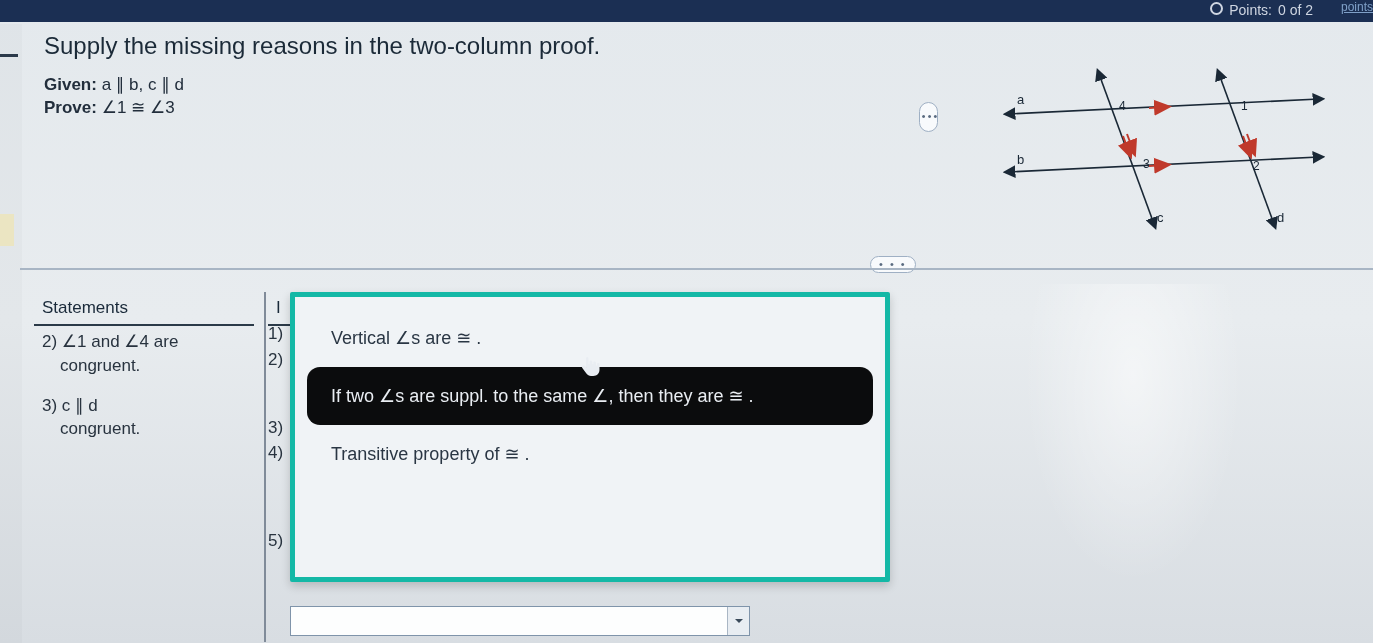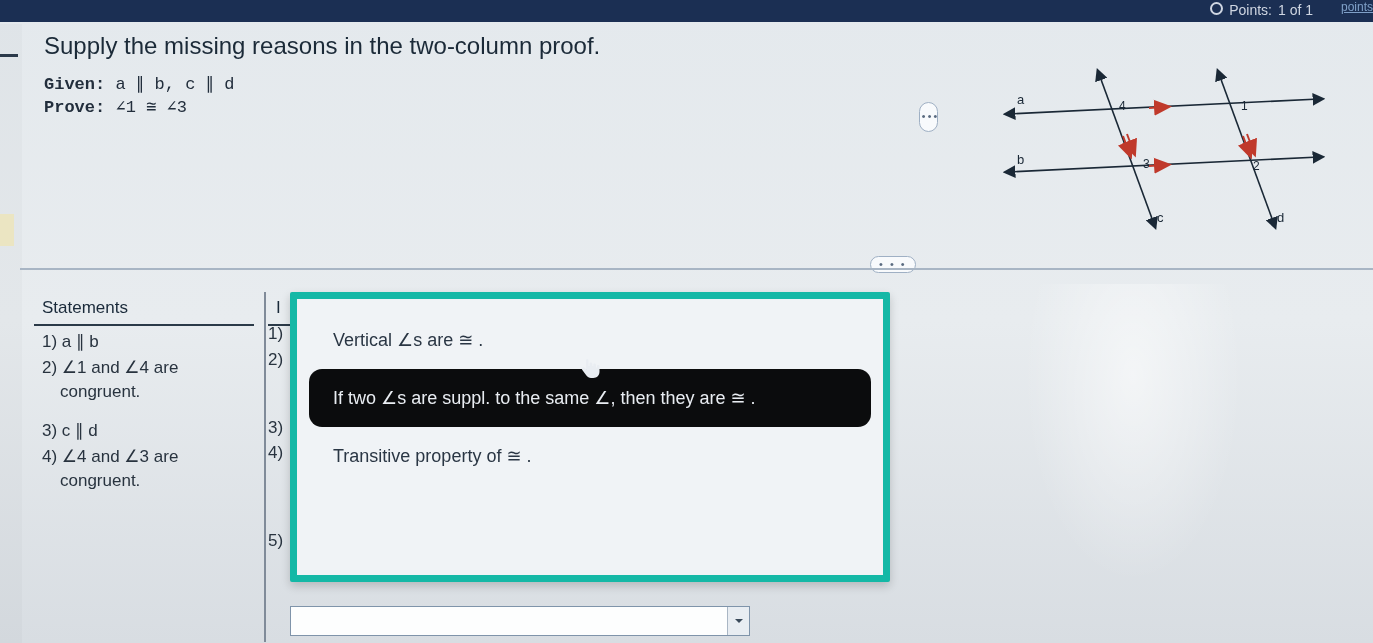--- a/index.html
+++ b/index.html
@@ -61,21 +61,20 @@
     left: 44px; top: 8px; right: 420px;
     font-size: 24px;
     color: #1b2a38;
   }
   .given-prove {
     position: absolute;
     left: 44px; top: 50px;
     font-size: 17px;
     color: #222e3c;
     line-height: 1.35;
-    font-family: Liberation Mono, monospace;
   }
   .given-prove b { font-weight: bold; }
   .ellipsis-bubble {
     position:absolute;
     border:1px solid #9fb0c4;
     border-radius: 12px;
     background:#f8fafc;
     font-size:11px; color:#5a6b80;
     text-align:center;
     line-height:1;
@@ -134,21 +133,21 @@
     line-height: 1.4;
   }
   .reasons-nums .gap { height: 40px; }
   .reasons-nums div { margin-bottom:2px; }
   .dropdown-panel {
     position: absolute;
     left: 290px; top: 268px;
     width: 600px;
     height: 290px;
     background: #f0f3f6;
-    border: 7px solid #14b8a6;
+    border: 5px solid #14b8a6;
     box-shadow: 0 4px 10px rgba(0,0,0,0.18);
     border-radius: 2px;
     padding: 12px 12px;
   }
   .dropdown-panel .option {
     font-size: 18px;
     color: #2a3644;
     padding: 18px 24px;
   }
   .dropdown-panel .option.selected {
@@ -190,21 +189,21 @@
     position:absolute; left:234px; top:0; width:50px;
   }
 </style>
 </head>
 <body>
 
 <div class="topbar">
   <div class="points-wrap">
     <div class="points-circle"></div>
     <span class="points-text">Points:</span>
-    <span class="points-text">1 of 1</span>
+    <span class="points-text">0 of 2</span>
   </div>
   <span class="tail">points</span>
 </div>
 
 <div class="content-area">
   <div class="left-gutter">
     <div class="bar-mark"></div>
     <div class="yellow-mark"></div>
   </div>
 
@@ -270,25 +269,23 @@
       <text x="120" y="46" font-size="12" fill="#1a2836">4</text>
     </svg>
   </div>
 
   <div class="divider"></div>
 
   <div class="proof-area">
     <div class="col-statements">
       <div class="col-head">Statements</div>
       <div class="stm-body">
-        <div class="row">1) a ∥ b</div>
         <div class="row">2) ∠1 and ∠4 are</div>
         <div class="row indent">congruent.</div>
         <div class="row">3) c ∥ d</div>
-        <div class="row">4) ∠4 and ∠3 are</div>
         <div class="row indent">congruent.</div>
       </div>
     </div>
     <div class="vline"></div>
     <div class="r-head-placeholder">
        <div class="col-head" style="border-bottom:2px solid #2b3a48;">I</div>
     </div>
     <div class="reasons-nums">
       <div>1)</div>
       <div>2)</div>

